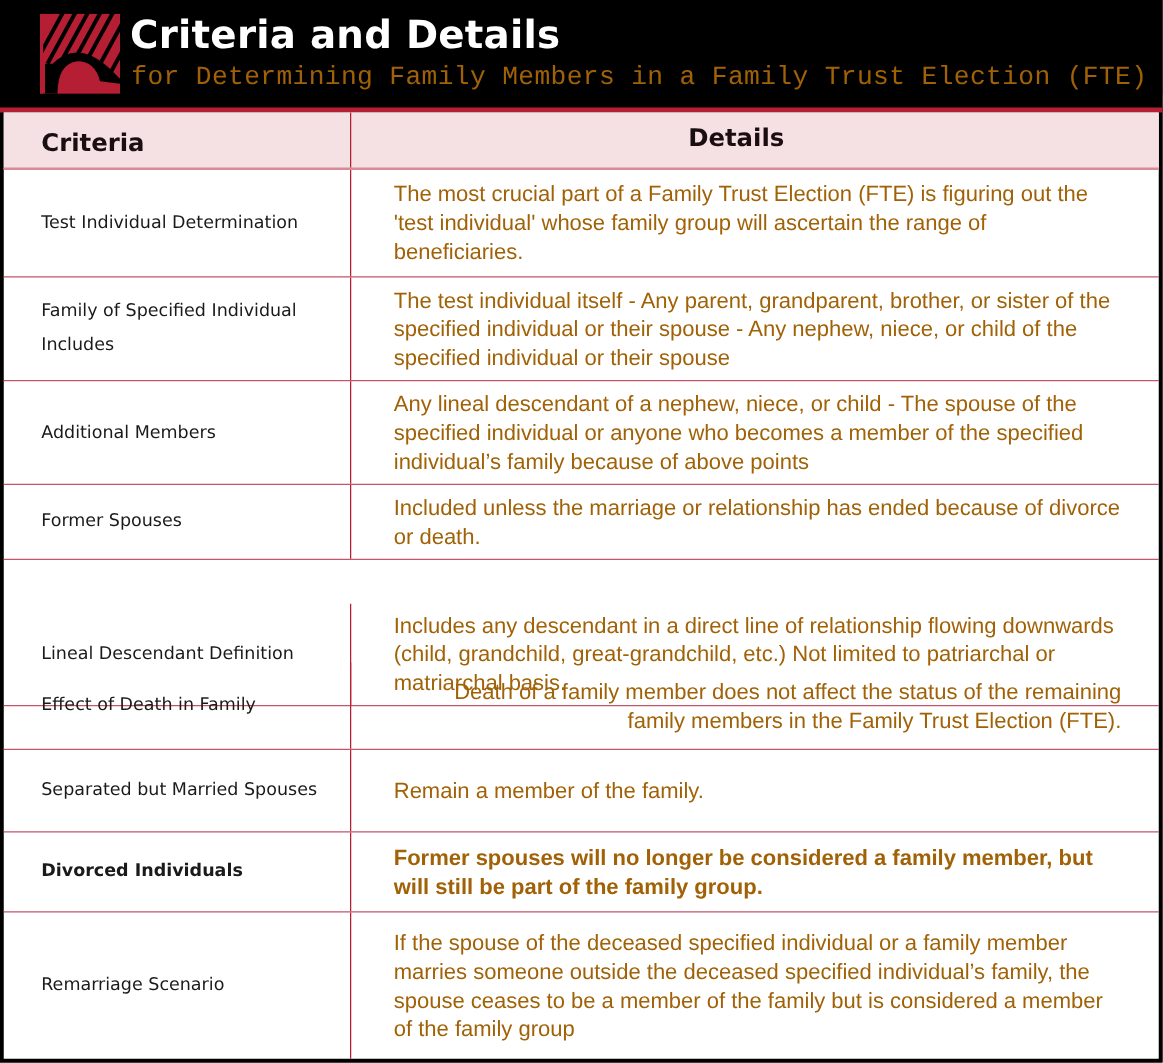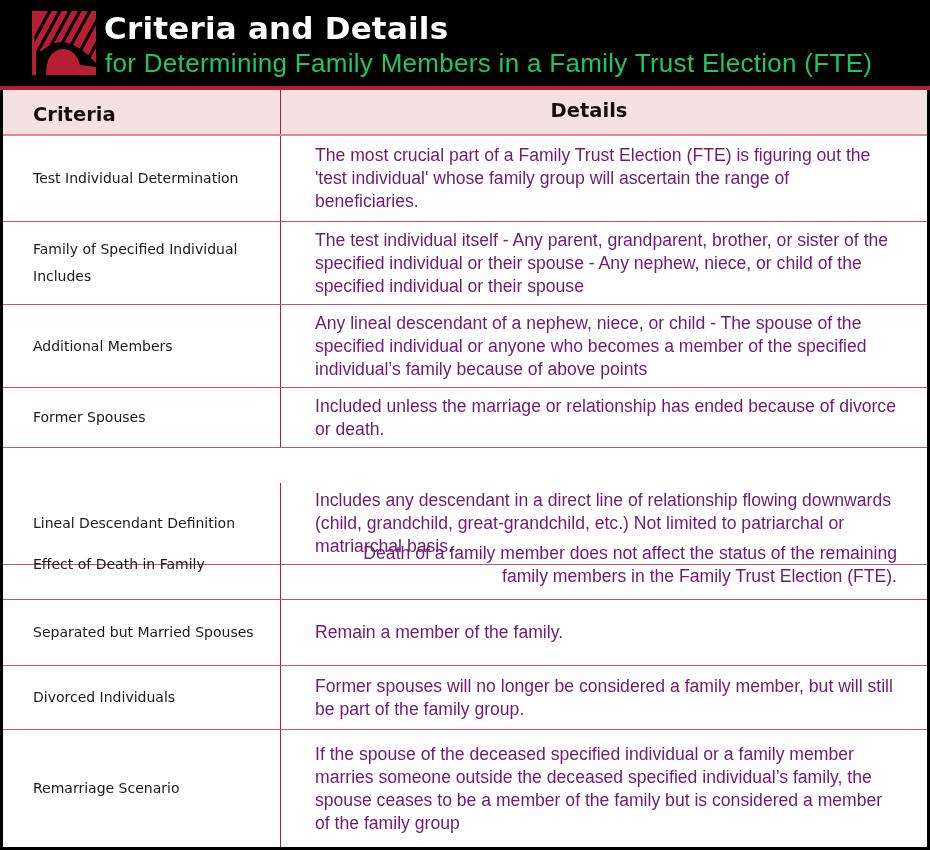--- a/index.html
+++ b/index.html
@@ -2,30 +2,30 @@
 <html><head>
 <meta charset="utf-8">
 <style>
   * { box-sizing: border-box; margin: 0; padding: 0; }
   html, body { width: 930px; height: 850px; background: #000; overflow: hidden; }
   body { position: relative; font-family: "DejaVu Sans", sans-serif; }
 
   .banner { position: absolute; left: 0; top: 0; width: 930px; height: 76px; background: #000; }
   .logo { position: absolute; left: 32px; top: 11px; width: 64px; height: 64px; }
   .title { position: absolute; left: 104px; top: 8px; color: #fff; font-family: "DejaVu Sans", sans-serif; font-weight: bold; font-size: 31px; letter-spacing: 0.2px; line-height: 40px; }
-  .subtitle { position: absolute; left: 105px; top: 49px; color: #22c55e; font-family: Liberation Sans, sans-serif; font-size: 26px; letter-spacing: 0.3px; line-height: 28px; }
+  .subtitle { position: absolute; left: 105px; top: 49px; color: #a16207; font-family: Liberation Mono, monospace; font-size: 21px; letter-spacing: 0.3px; line-height: 28px; }
 
   .red-band { position: absolute; left: 0; top: 86px; width: 930px; height: 4px; background: #b51e33; }
 
   .table-wrap { position: absolute; left: 3px; top: 90px; width: 924px; height: 757px; background: #fff; }
 
   .row { position: absolute; left: 0; width: 924px; display: flex; border-bottom: 1.5px solid #c2566a; }
   .row.header { background: #f5e1e3; border-bottom: 2px solid #d88a97; text-align: right; }
   .cell-crit { width: 278px; border-right: 1.5px solid #b51e33; display: flex; align-items: center; padding-left: 30px; padding-right: 8px; color: #1a1a1a; font-family: "DejaVu Sans", sans-serif; font-size: 14px; line-height: 27px; }
-  .cell-det { flex: 1; display: flex; align-items: center; padding-left: 34px; padding-right: 30px; color: #701a75; font-family: "Liberation Sans", sans-serif; font-size: 17.6px; line-height: 23px; }
+  .cell-det { flex: 1; display: flex; align-items: center; padding-left: 34px; padding-right: 30px; color: #a16207; font-family: "Liberation Sans", sans-serif; font-size: 17.6px; line-height: 23px; }
   .row.header .cell-crit { font-weight: bold; font-size: 19.5px; padding-top: 4px; color: #1a0e10; }
   .row.header .cell-det { justify-content: center; font-family: "DejaVu Sans", sans-serif; font-weight: bold; font-size: 19.5px; color: #1a0e10; padding-left: 0; padding-right: 30px; padding-bottom: 4px; }
   .row.last { border-bottom: none; }
 </style>
 </head>
 <body>
 
 <div class="banner">
   <svg class="logo" viewBox="0 0 64 64">
     <defs>
@@ -79,21 +79,21 @@
     <div class="cell-det">Includes any descendant in a direct line of relationship flowing downwards (child, grandchild, great-grandchild, etc.) Not limited to patriarchal or matriarchal basis.</div>
   </div>
   <div class="row" style="top:440px;height:70px;text-align:right;">
     <div class="cell-crit">Effect of Death in Family</div>
     <div class="cell-det">Death of a family member does not affect the status of the remaining family members in the Family Trust Election (FTE).</div>
   </div>
   <div class="row" style="top:510px;height:66px;">
     <div class="cell-crit">Separated but Married Spouses</div>
     <div class="cell-det">Remain a member of the family.</div>
   </div>
-  <div class="row" style="top:576px;height:64px;">
+  <div class="row" style="top:576px;height:64px;font-weight:bold;">
     <div class="cell-crit">Divorced Individuals</div>
     <div class="cell-det">Former spouses will no longer be considered a family member, but will still be part of the family group.</div>
   </div>
   <div class="row last" style="top:640px;height:117px;">
     <div class="cell-crit">Remarriage Scenario</div>
     <div class="cell-det">If the spouse of the deceased specified individual or a family member marries someone outside the deceased specified individual’s family, the spouse ceases to be a member of the family but is considered a member of the family group</div>
   </div>
 </div>
 
 </body></html>

